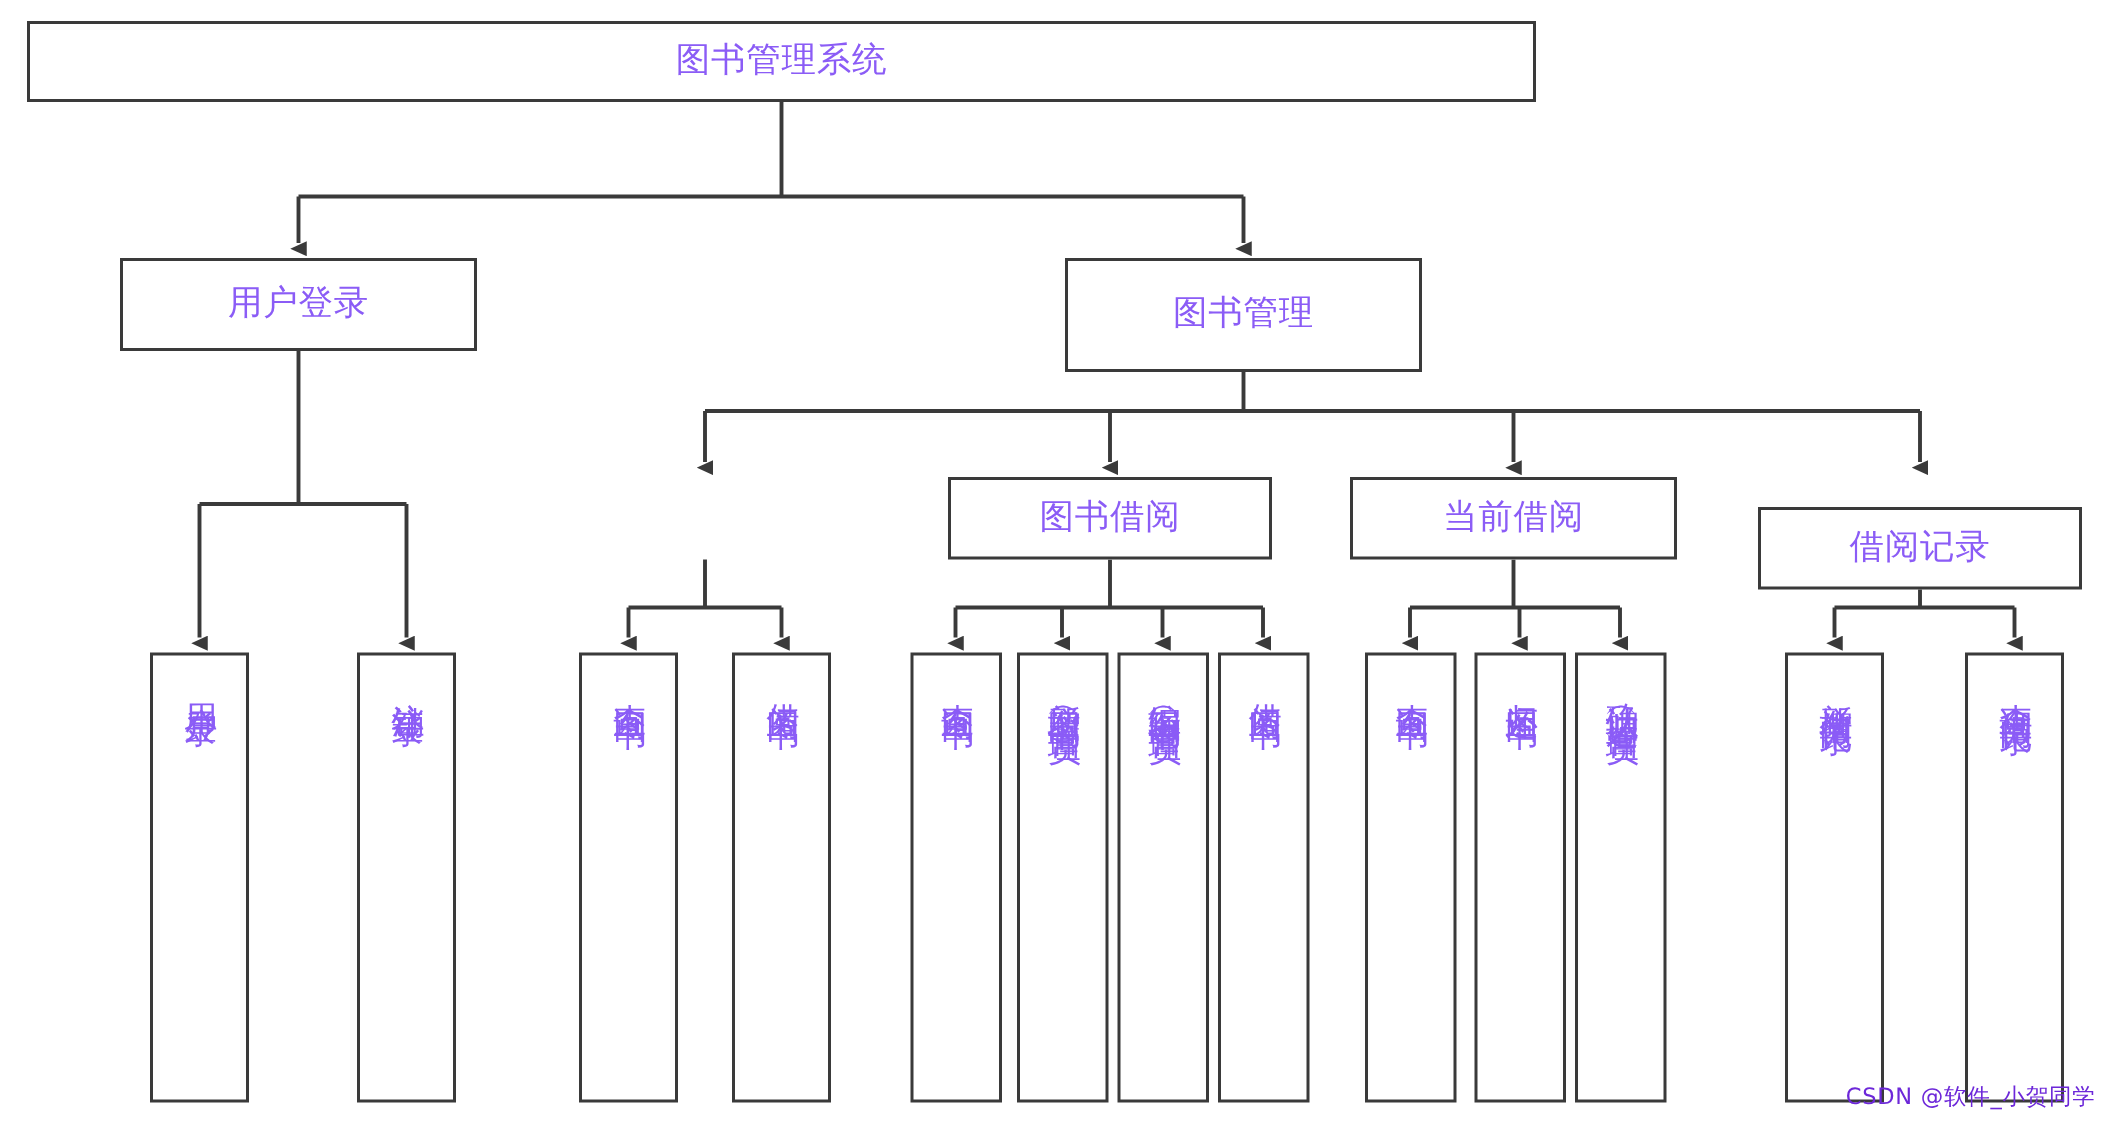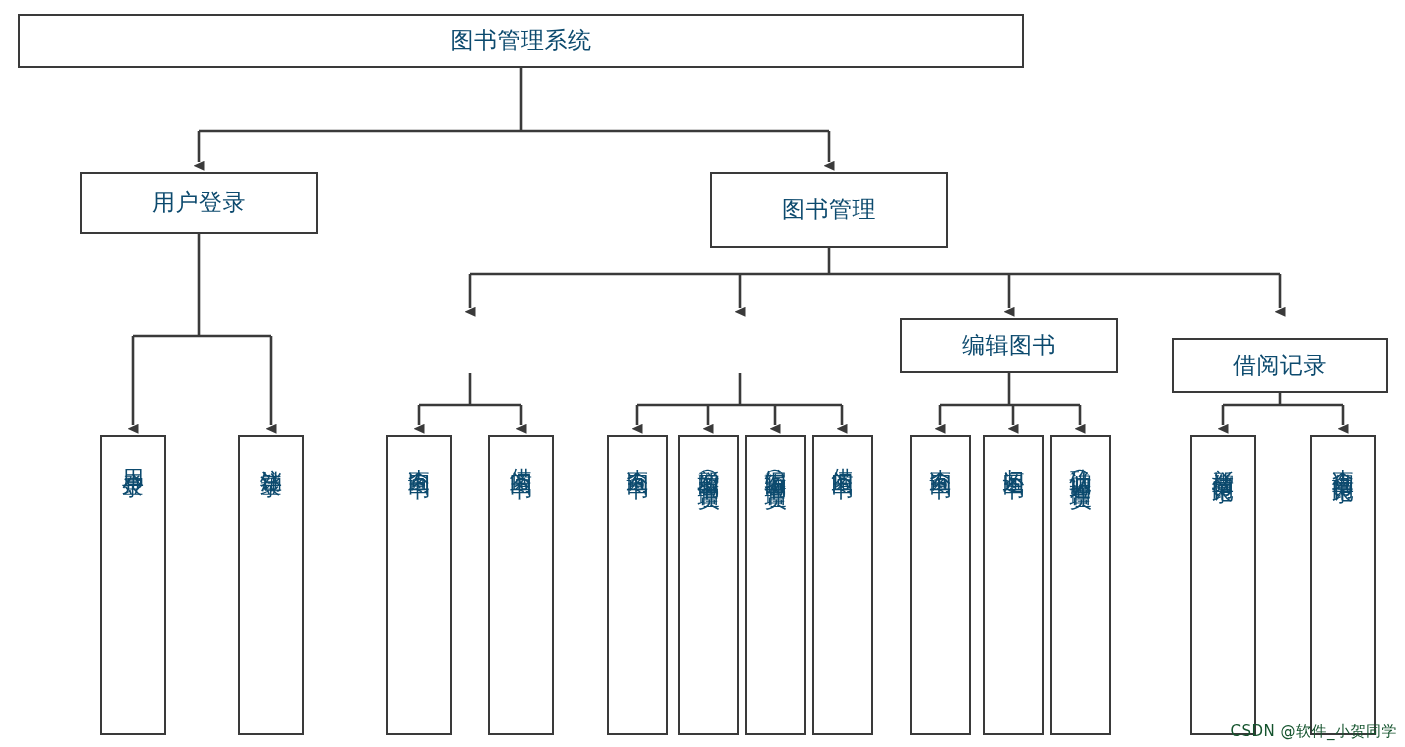--- a/index.html
+++ b/index.html
@@ -31,21 +31,21 @@
     position: absolute;
     box-sizing: border-box;
     background: #ffffff;
     border: 2.5px solid #3a3a3a;
     display: flex;
     align-items: center;
     justify-content: center;
     z-index: 2;
   }
   .node .label {
-    color: #0c4a6e;
+    color: #8b5cf6;
     line-height: 1.12;
     text-align: center;
     white-space: nowrap;
   }
   .node.horiz .label {
     font-size: 23px;
     letter-spacing: 0.5px;
   }
   .node.root .label {
     font-size: 23px;
@@ -62,21 +62,21 @@
     font-size: 22px;
     letter-spacing: 3px;
     line-height: 1;
     white-space: nowrap;
   }
   #watermark {
     position: absolute;
     right: 8px;
     bottom: 6px;
     font-size: 15px;
-    color: #14532d;
+    color: #6d28d9;
     letter-spacing: 0.5px;
     z-index: 3;
     white-space: nowrap;
   }
 </style>
 </head>
 <body>
 
 <div id="stage">
 
@@ -136,22 +136,25 @@
     <span class="label">图书管理系统</span>
   </div>
 
   <div class="node horiz" style="left:80px; top:172px; width:238px; height:62px;">
     <span class="label">用户登录</span>
   </div>
   <div class="node horiz" style="left:710px; top:172px; width:238px; height:76px;">
     <span class="label">图书管理</span>
   </div>
 
+  <div class="node horiz" style="left:632px; top:318px; width:216px; height:55px;">
+    <span class="label">图书借阅</span>
+  </div>
   <div class="node horiz" style="left:900px; top:318px; width:218px; height:55px;">
-    <span class="label">编辑图书</span>
+    <span class="label">当前借阅</span>
   </div>
   <div class="node horiz" style="left:1172px; top:318px; width:216px; height:55px;margin-top:20px;">
     <span class="label">借阅记录</span>
   </div>
 
   <div class="node vert" style="left:100px; top:435px; width:66px; height:300px;">
     <span class="label">用户登录</span>
   </div>
   <div class="node vert" style="left:238px; top:435px; width:66px; height:300px;">
     <span class="label">注销登录</span>

